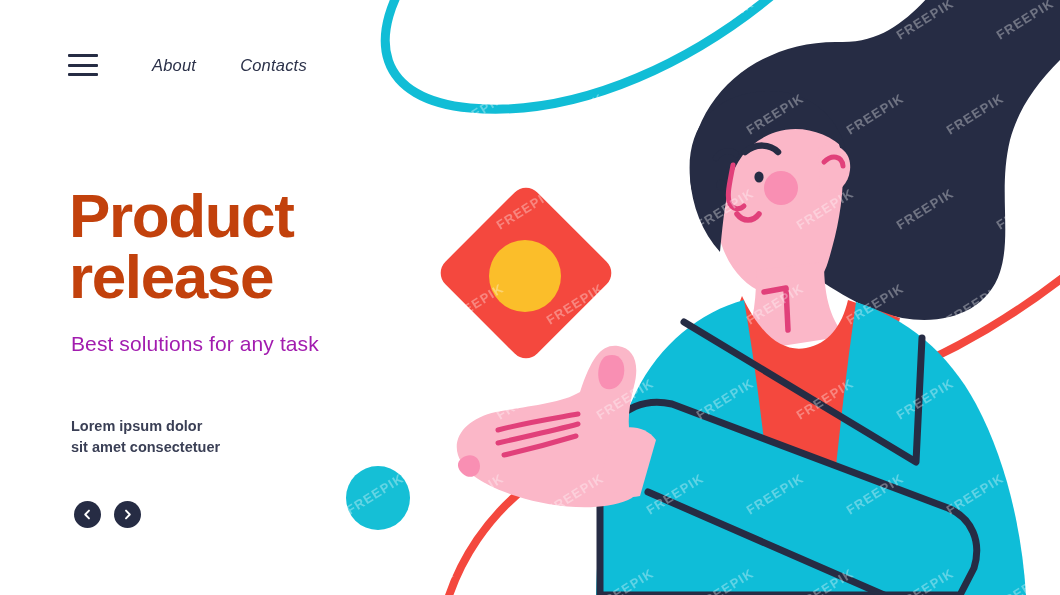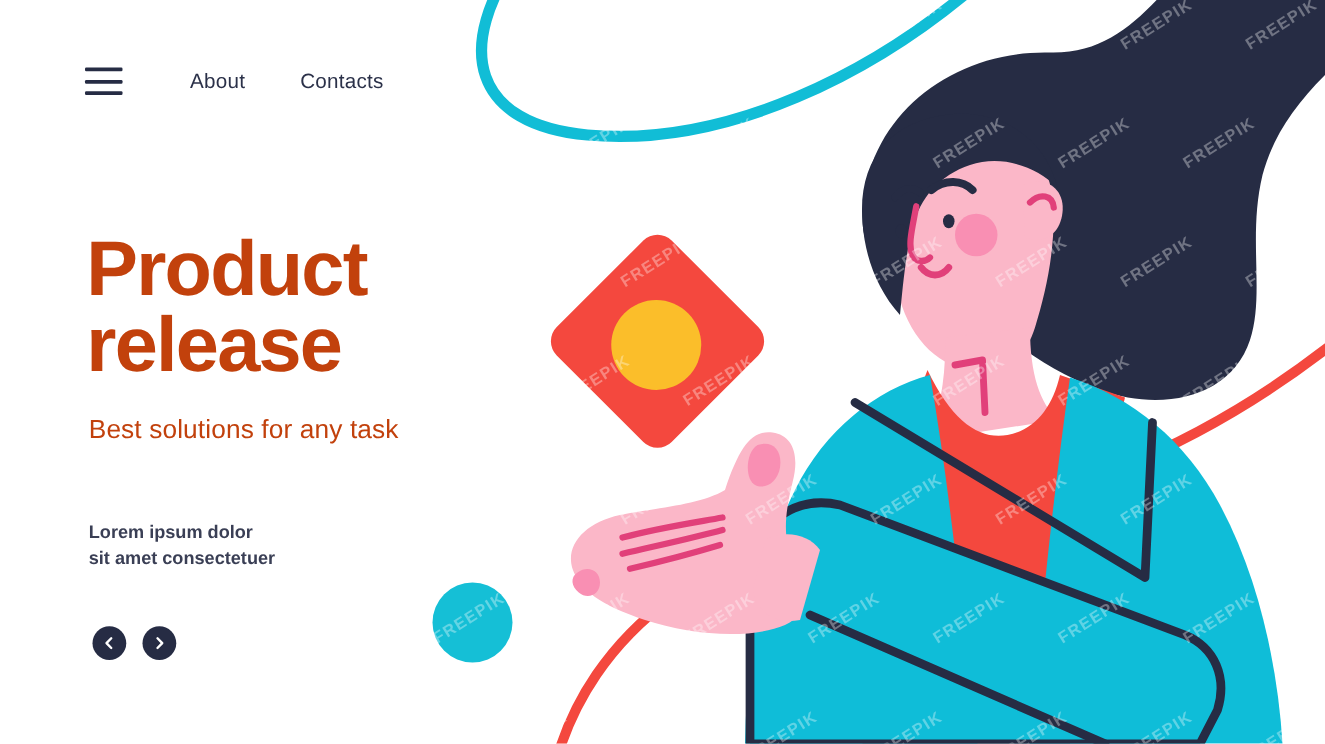--- a/index.html
+++ b/index.html
@@ -30,20 +30,21 @@
 
   
   .nav {
     position: absolute;
     top: 54px;
     left: 68px;
     display: flex;
     align-items: center;
     gap: 0;
     z-index: 40;
+    font-style: italic;
   }
   .burger {
     width: 30px;
     height: 22px;
     display: flex;
     flex-direction: column;
     justify-content: space-between;
     cursor: pointer;
     padding: 0;
     border: 0;
@@ -84,21 +85,21 @@
     font-size: 62px;
     line-height: 0.98;
     font-weight: bold;
     letter-spacing: -1.4px;
     color: #c2410c;
     white-space: pre-line;
   }
   .hero-subtitle {
     margin: 24px 0 0 2px;
     font-size: 21px;
-    color: #c2410c;
+    color: #a21caf;
     letter-spacing: 0.1px;
     font-weight: normal;
   }
   .hero-body {
     margin: 0;
     position: absolute;
     left: 71px;
     top: 416px;
     z-index: 40;
     font-size: 14.5px;

